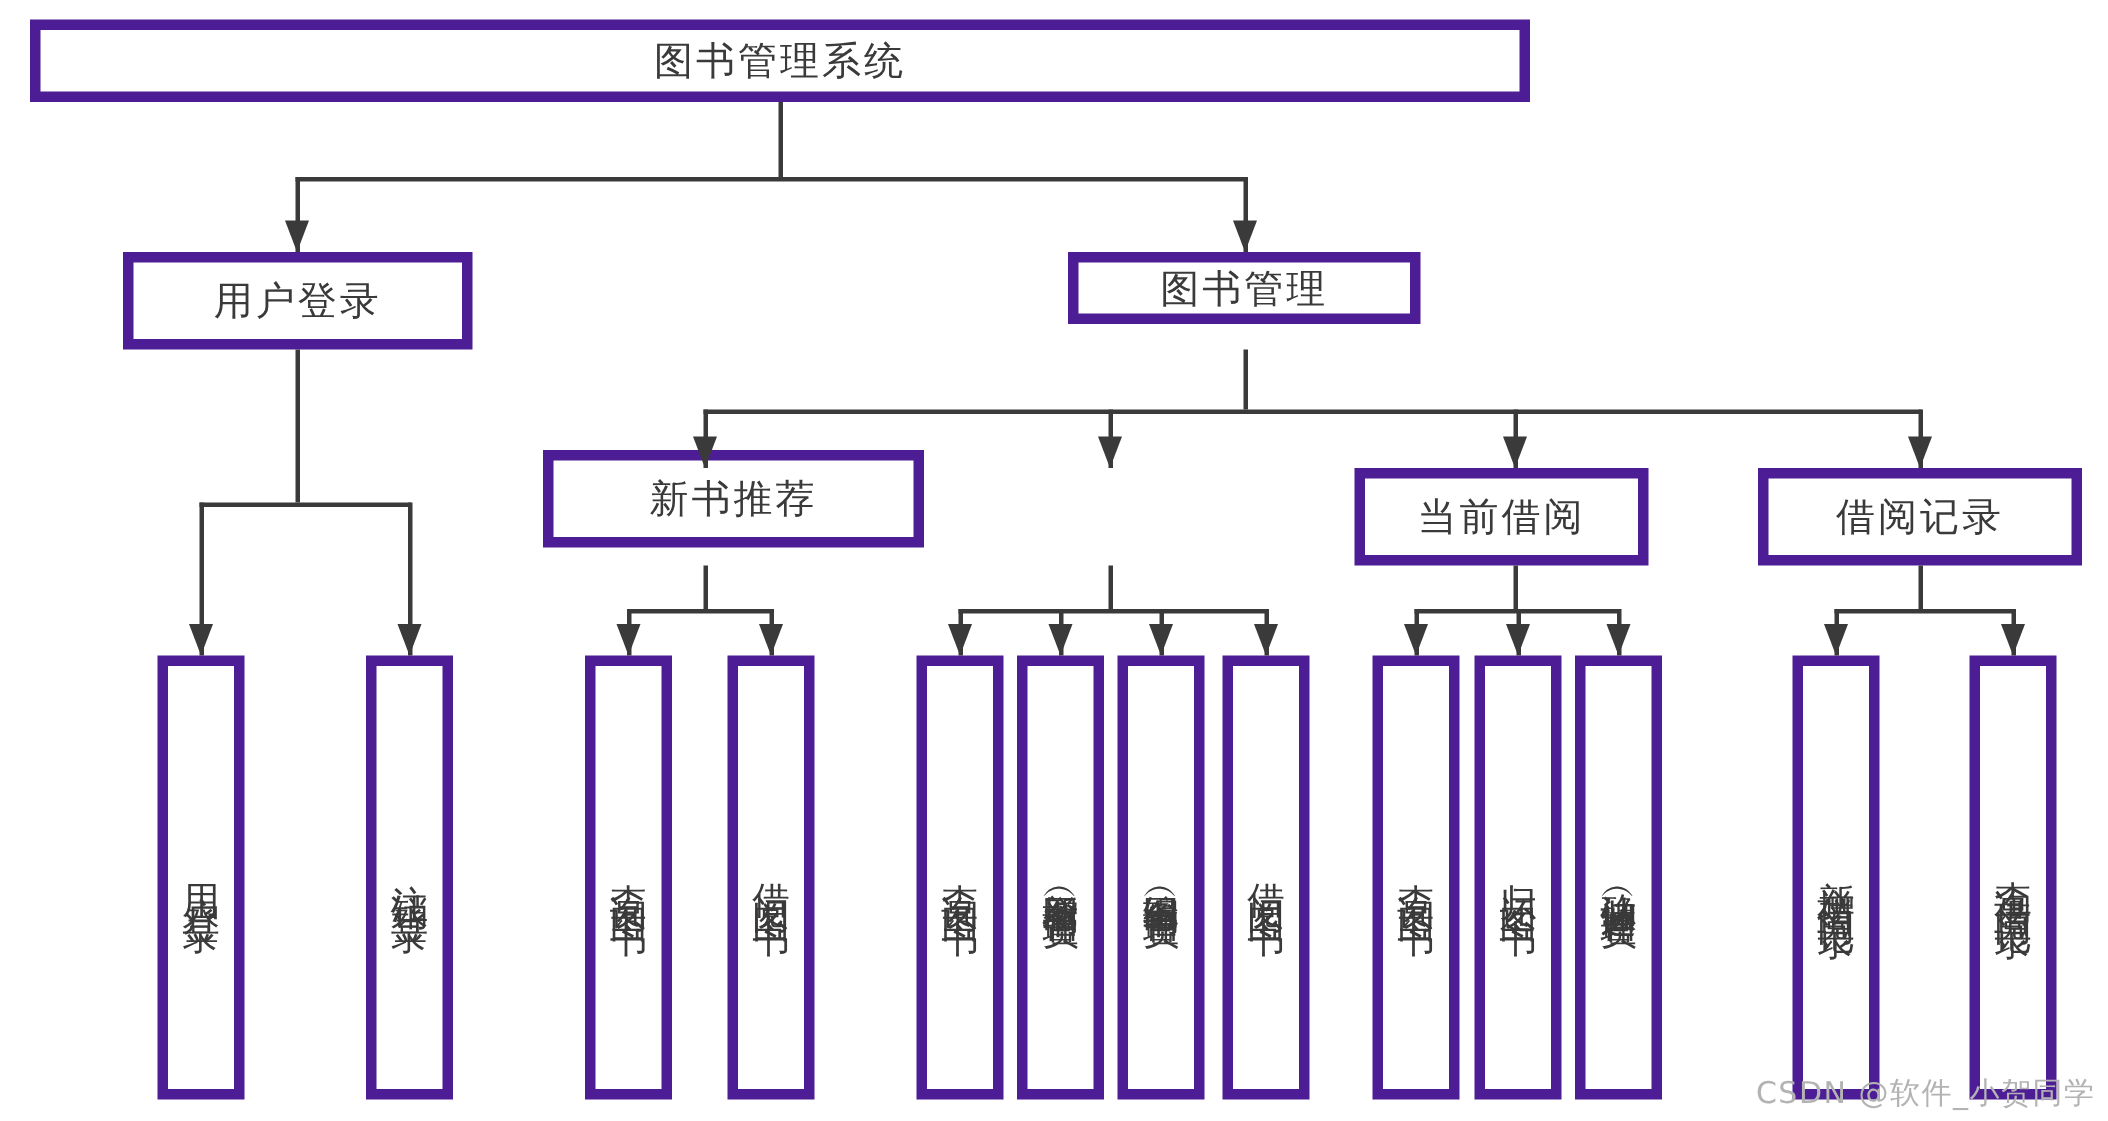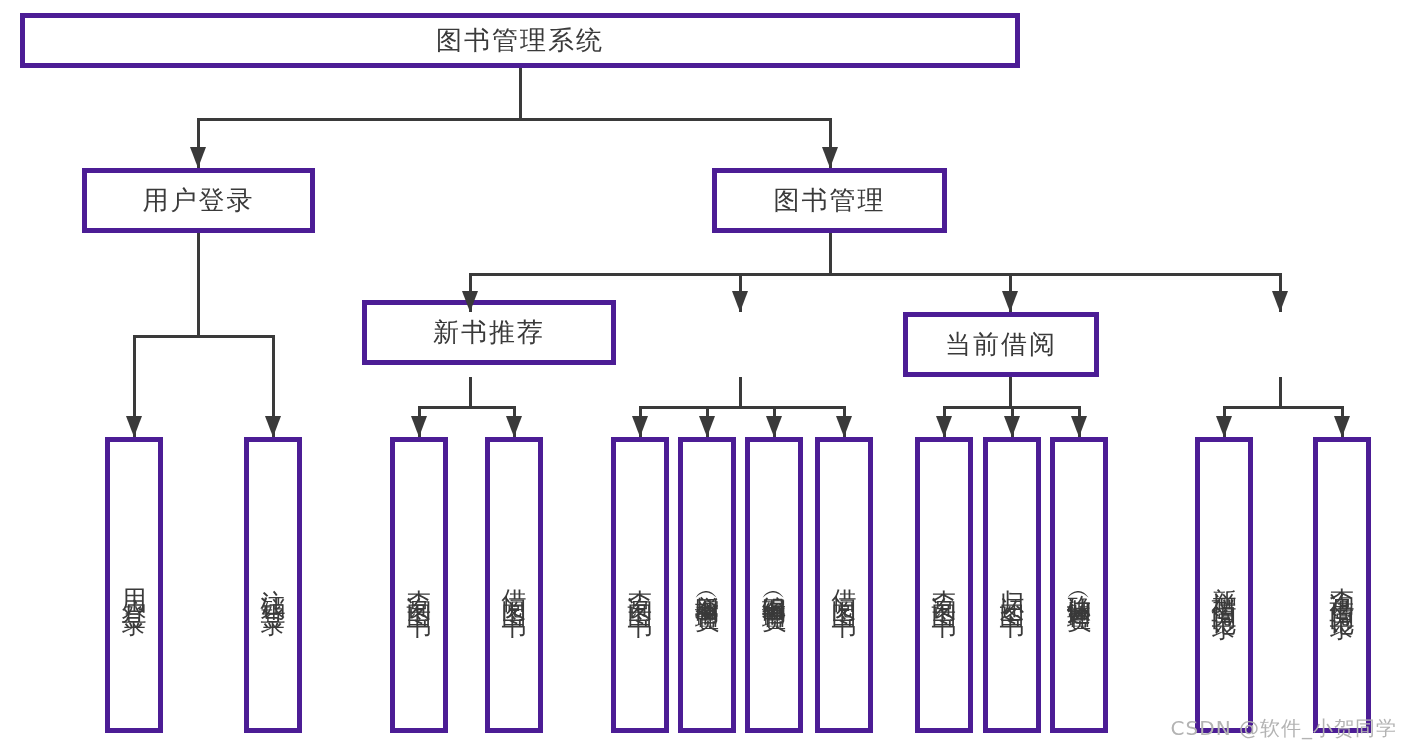--- a/index.html
+++ b/index.html
@@ -1,21 +1,21 @@
 <!DOCTYPE html>
 <html><head>
 <meta charset="utf-8">
 <style>
   html,body{margin:0;padding:0;background:#ffffff;}
   #canvas{
     position:relative;width:1405px;height:747px;background:#ffffff;overflow:hidden;
     font-family:"DejaVu Sans","Liberation Sans",sans-serif;color:#3a3a3a;
   }
   .box{
-    position:absolute;box-sizing:border-box;border:5px solid #4c1d95;background:#ffffff;
+    position:absolute;box-sizing:border-box;border:7px solid #4c1d95;background:#ffffff;
     display:flex;align-items:center;justify-content:center;
   }
   .hlabel{font-size:26px;letter-spacing:2px;color:#3a3a3a;white-space:nowrap;}
   .vlabel{
     writing-mode:vertical-rl;text-orientation:mixed;
     font-size:25px;letter-spacing:8px;color:#3a3a3a;line-height:1;white-space:nowrap;
   }
   .vlabel.mid{letter-spacing:6px;}
   .vlabel.long{letter-spacing:2px;font-size:24px;}
   .vline{position:absolute;width:3px;background:#3a3a3a;}
@@ -35,29 +35,32 @@
 
 <div id="canvas">
 
   <div class="box" style="left:20px;top:13px;width:1000px;height:55px">
     <span class="hlabel">图书管理系统</span>
   </div>
 
   <div class="box" style="left:82px;top:168px;width:233px;height:65px">
     <span class="hlabel">用户登录</span>
   </div>
-  <div class="box" style="left:712px;top:168px;width:235px;height:65px">
+  <div class="box" style="left:712px;top:168px;width:235px;height:48px">
     <span class="hlabel">图书管理</span>
   </div>
 
   <div class="box" style="left:362px;top:300px;width:254px;height:65px">
     <span class="hlabel">新书推荐</span>
   </div>
   <div class="box" style="left:903px;top:312px;width:196px;height:65px">
     <span class="hlabel">当前借阅</span>
+  </div>
+  <div class="box" style="left:1172px;top:312px;width:216px;height:65px">
+    <span class="hlabel">借阅记录</span>
   </div>
 
   <div class="box" style="left:105px;top:437px;width:58px;height:296px">
     <span class="vlabel">用户登录</span>
   </div>
   <div class="box" style="left:244px;top:437px;width:58px;height:296px">
     <span class="vlabel">注销登录</span>
   </div>
 
   <div class="box" style="left:390px;top:437px;width:58px;height:296px">

